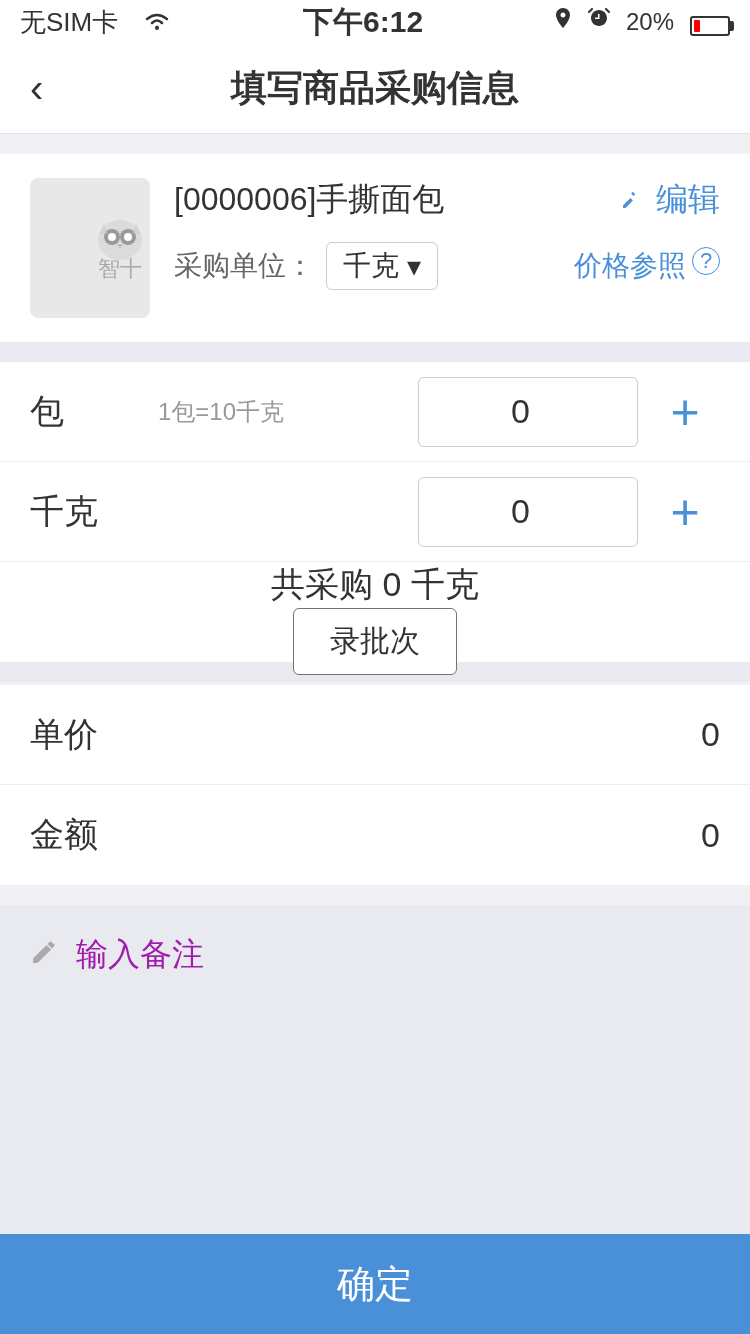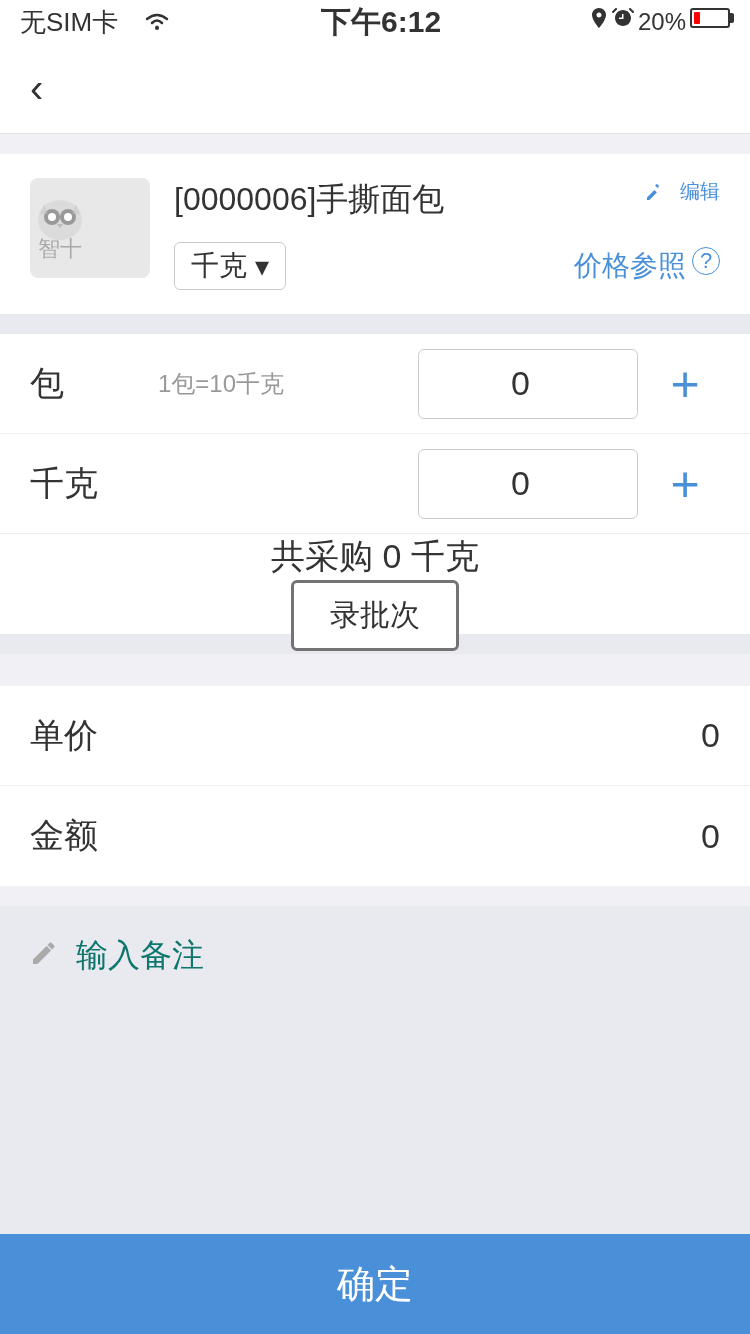--- a/index.html
+++ b/index.html
@@ -30,22 +30,22 @@
       align-items: center;
       gap: 24px;
       font-size: 26px;
     }
     .status-center {
       font-size: 30px;
       font-weight: 700;
     }
     .status-right {
       display: flex;
-      align-items: flex-start;
-      gap: 4px;
+      align-items: flex-end;
+      gap: 16px;
       font-size: 24px;
     }
     .battery-body {
       width: 40px;
       height: 20px;
       border: 2px solid #333;
       border-radius: 3px;
       position: relative;
       display: flex;
       align-items: center;
@@ -97,26 +97,26 @@
     .product-card {
       background: #fff;
       margin-top: 20px;
       padding: 24px 30px;
       display: flex;
       align-items: flex-start;
       gap: 24px;
     }
     .product-image {
       width: 120px;
-      height: 100px;
+      height: 140px;
       background: #e8e8e8;
       border-radius: 8px;
       display: flex;
       align-items: center;
-      justify-content: flex-start;
+      justify-content: flex-end;
       flex-shrink: 0;
       color: #999;
       font-size: 28px;
     }
     .owl-icon {
       display: flex;
       flex-direction: column;
       align-items: center;
       color: #aaa;
     }
@@ -129,21 +129,21 @@
       align-items: flex-start;
       margin-bottom: 20px;
     }
     .product-name {
       font-size: 32px;
       color: #333;
       font-weight: 500;
     }
     .edit-btn {
       color: #4a90d9;
-      font-size: 20px;
+      font-size: 32px;
       display: flex;
       align-items: center;
       gap: 14px;
       cursor: pointer;
     }
     .product-meta {
       display: flex;
       align-items: center;
       justify-content: space-between;
     }
@@ -241,33 +241,33 @@
       justify-content: space-between;
       padding: 0 30px;
       height: 100px;
       flex-direction: column;
     }
     .total-label {
       font-size: 34px;
       color: #333;
     }
     .record-btn {
-      border: 3px solid #737373;
+      border: 1px solid #737373;
       border-radius: 6px;
       padding: 12px 36px;
       font-size: 30px;
       color: #333;
       background: #fff;
       cursor: pointer;
     }
 
     
     .price-section {
       background: #fff;
-      margin-top: 32px;
+      margin-top: 3px;
     }
     .price-row {
       display: flex;
       align-items: center;
       justify-content: space-between;
       padding: 0 30px;
       height: 100px;
       border-bottom: 1px solid #eee;
     }
     .price-row:last-child {
@@ -290,21 +290,21 @@
       display: flex;
       align-items: center;
       gap: 16px;
     }
     .notes-icon {
       color: #aaa;
       font-size: 32px;
     }
     .notes-placeholder {
       font-size: 32px;
-      color: #0f766e;
+      color: #a21caf;
     }
 
     
     .bottom-area {
       flex: 1;
       background: #e8eaf0;
       min-height: 300px;
     }
 
     
@@ -357,20 +357,21 @@
     <span>
       <div class="battery-body">
           <div class="battery-fill"></div>
         </div>
     </span>
   </div>
 </div>
 
 <div class="nav-bar">
   <span class="nav-back">‹</span>
+  <span class="nav-title">填写商品采购信息</span>
 </div>
 
 <div class="product-card">
   <div class="product-image">
     <div class="owl-icon">
       <svg width="60" height="50" viewBox="0 0 60 50" fill="none">
 
         <ellipse cx="30" cy="28" rx="22" ry="20" fill="#c8c8c8" opacity="0.4"></ellipse>
 
         <circle cx="22" cy="25" r="8" fill="#999"></circle>
@@ -393,20 +394,21 @@
       </span>
       <span class="edit-btn">
         <svg width="22" height="22" viewBox="0 0 22 22" fill="#4a90d9">
             <path d="M3 16.5V19h2.5l7.38-7.38-2.5-2.5L3 16.5zm11.8-10.8c.27-.27.27-.7 0-.97l-1.53-1.53a.684.684 0 00-.97 0l-1.2 1.2 2.5 2.5 1.2-1.2z"></path>
           </svg>
         <span>编辑</span>
       </span>
     </div>
     <div class="product-meta">
       <div class="unit-row">
+        <span>采购单位：</span>
         <div class="unit-dropdown">
           <span>千克</span>
           <span>▾</span>
         </div>
       </div>
       <div class="price-ref">
         <span>价格参照</span>
         <span style="border:1px solid #4a90d9; border-radius:50%; width:28px; height:28px; display:inline-flex; align-items:center; justify-content:center; font-size:22px;">?</span>
       </div>
     </div>

